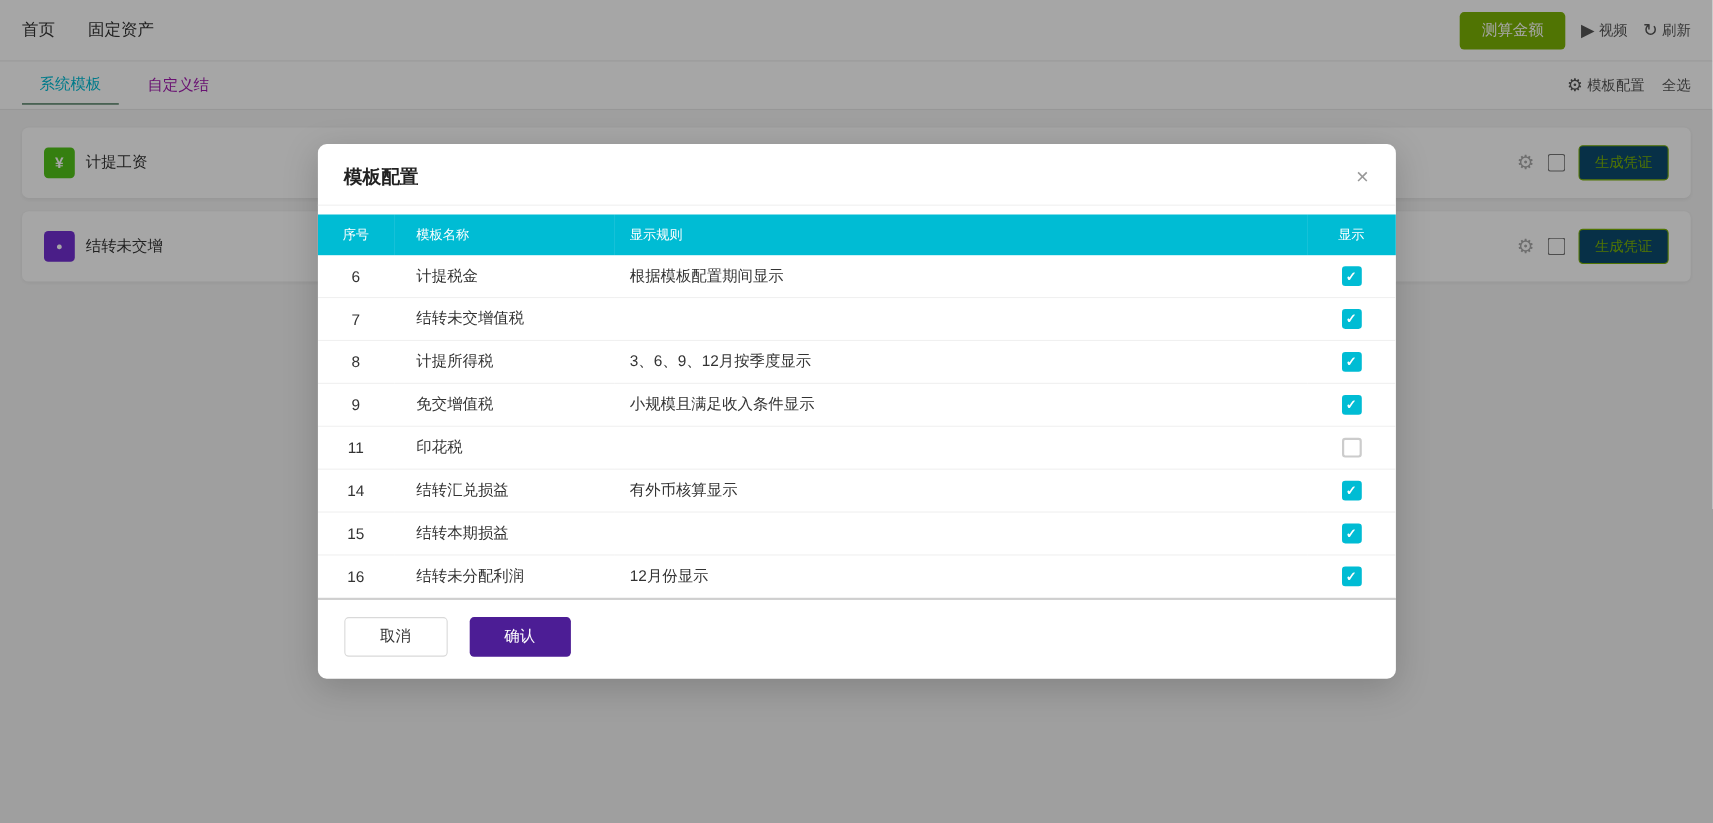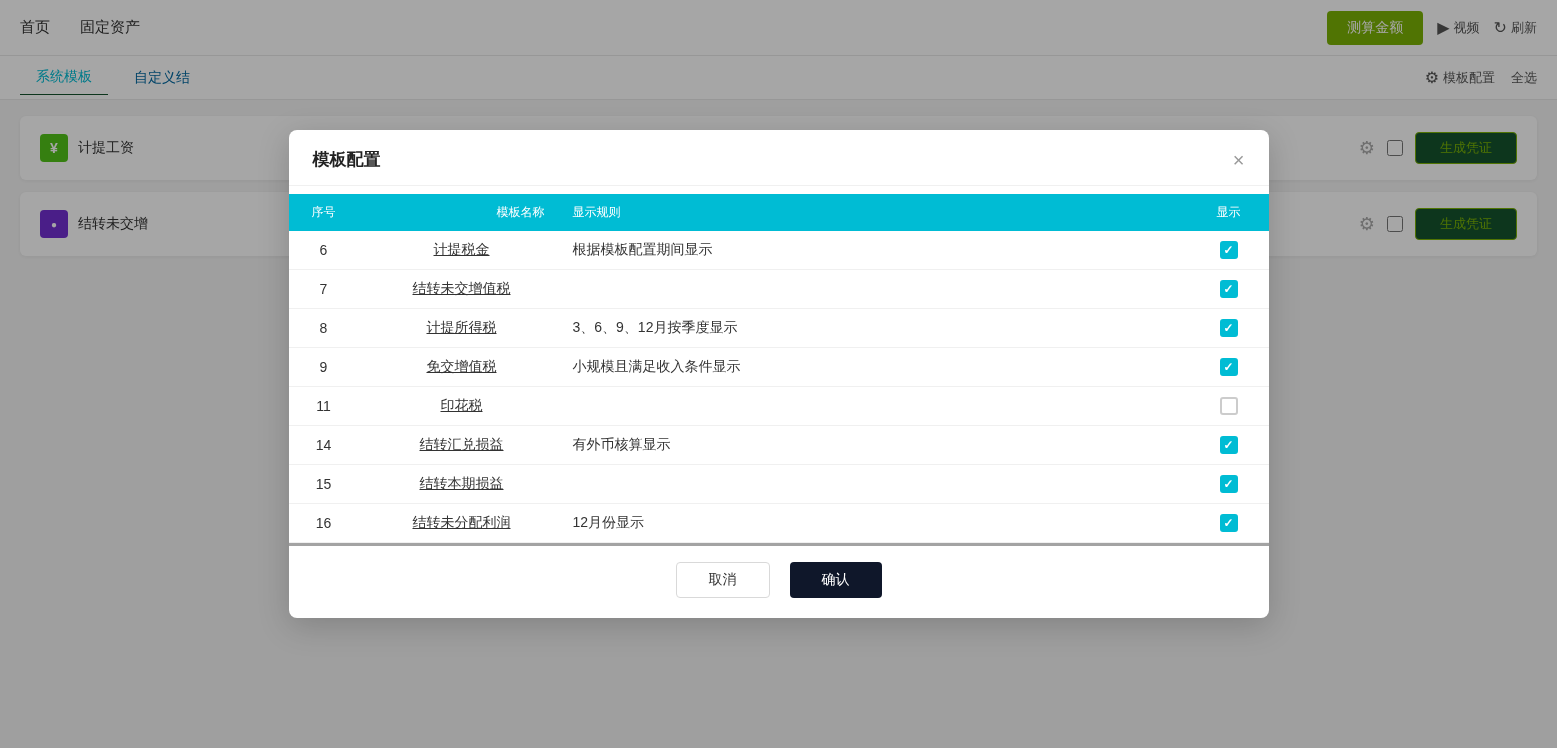--- a/index.html
+++ b/index.html
@@ -44,43 +44,43 @@
       height: 44px;
       display: flex;
       align-items: center;
       padding: 0 20px;
       gap: 10px;
       border-bottom: 1px solid #e8e8e8;
     }
     .sub-tab {
       padding: 8px 16px;
       cursor: pointer;
-      color: #0369a1;
+      color: #a21caf;
       font-size: 14px;
     }
     .sub-tab.active {
       color: #00bcd4;
       border-bottom: 1px solid #14532d;
     }
 
     .btn-green {
       background: #7cb305;
       color: #fff;
       border: none;
       padding: 8px 20px;
       border-radius: 4px;
       cursor: pointer;
       font-size: 14px;
       text-align: right;
     }
     .btn-outline {
-      background: #14532d;
+      background: #0c4a6e;
       color: #7cb305;
       border: 1px solid #7cb305;
-      padding: 6px 24px;
+      padding: 6px 14px;
       border-radius: 4px;
       cursor: pointer;
       font-size: 13px;
     }
 
     .action-icon-item {
       display: flex;
       align-items: center;
       gap: 4px;
       cursor: pointer;
@@ -179,34 +179,34 @@
       background: #00bcd4;
       color: #fff;
     }
     .config-table thead th {
       padding: 10px 14px;
       font-size: 12px;
       font-weight: normal;
       text-align: center;
     }
     .config-table thead th:first-child { width: 70px; }
-    .config-table thead th:nth-child(2) { width: 200px; text-align: right; padding-left: 20px; }
+    .config-table thead th:nth-child(2) { width: 200px; text-align: left; padding-left: 20px; }
     .config-table thead th:nth-child(3) { text-align: left; }
     .config-table thead th:last-child { width: 80px; }
 
     .config-table tbody tr {
       border-bottom: 1px solid #f0f0f0;
     }
     .config-table tbody td {
       padding: 10px 14px;
       font-size: 14px;
       color: #333;
       text-align: center;
     }
-    .config-table tbody td:nth-child(2) { text-align: center; padding-left: 20px; text-decoration: underline; }
+    .config-table tbody td:nth-child(2) { text-align: left; padding-left: 20px; }
     .config-table tbody td:nth-child(3) { text-align: left; }
 
     
     .checkbox-cell {
       display: flex;
       align-items: center;
       justify-content: center;
     }
     .custom-checkbox {
       width: 18px;
@@ -238,36 +238,36 @@
       overflow-y: auto;
       max-height: 520px;
     }
     .modal-scroll-area::-webkit-scrollbar { width: 6px; }
     .modal-scroll-area::-webkit-scrollbar-track { background: #f0f0f0; }
     .modal-scroll-area::-webkit-scrollbar-thumb { background: #ccc; border-radius: 3px; }
 
     
     .modal-footer {
       display: flex;
-      justify-content: center;
+      justify-content: flex-start;
       gap: 20px;
       padding: 16px 24px 20px;
-      border-top: 3px solid #a3a3a3;
+      border-top: 1px solid #a3a3a3;
     }
     .btn-cancel {
       background: #fff;
       color: #333;
       border: 1px solid #d9d9d9;
       padding: 8px 32px;
       border-radius: 4px;
       cursor: pointer;
       font-size: 14px;
     }
     .btn-confirm {
-      background: #0f172a;
+      background: #4c1d95;
       color: #fff;
       border: none;
       padding: 8px 32px;
       border-radius: 4px;
       cursor: pointer;
       font-size: 14px;
     }
   </style>
 </head>
 <body>

